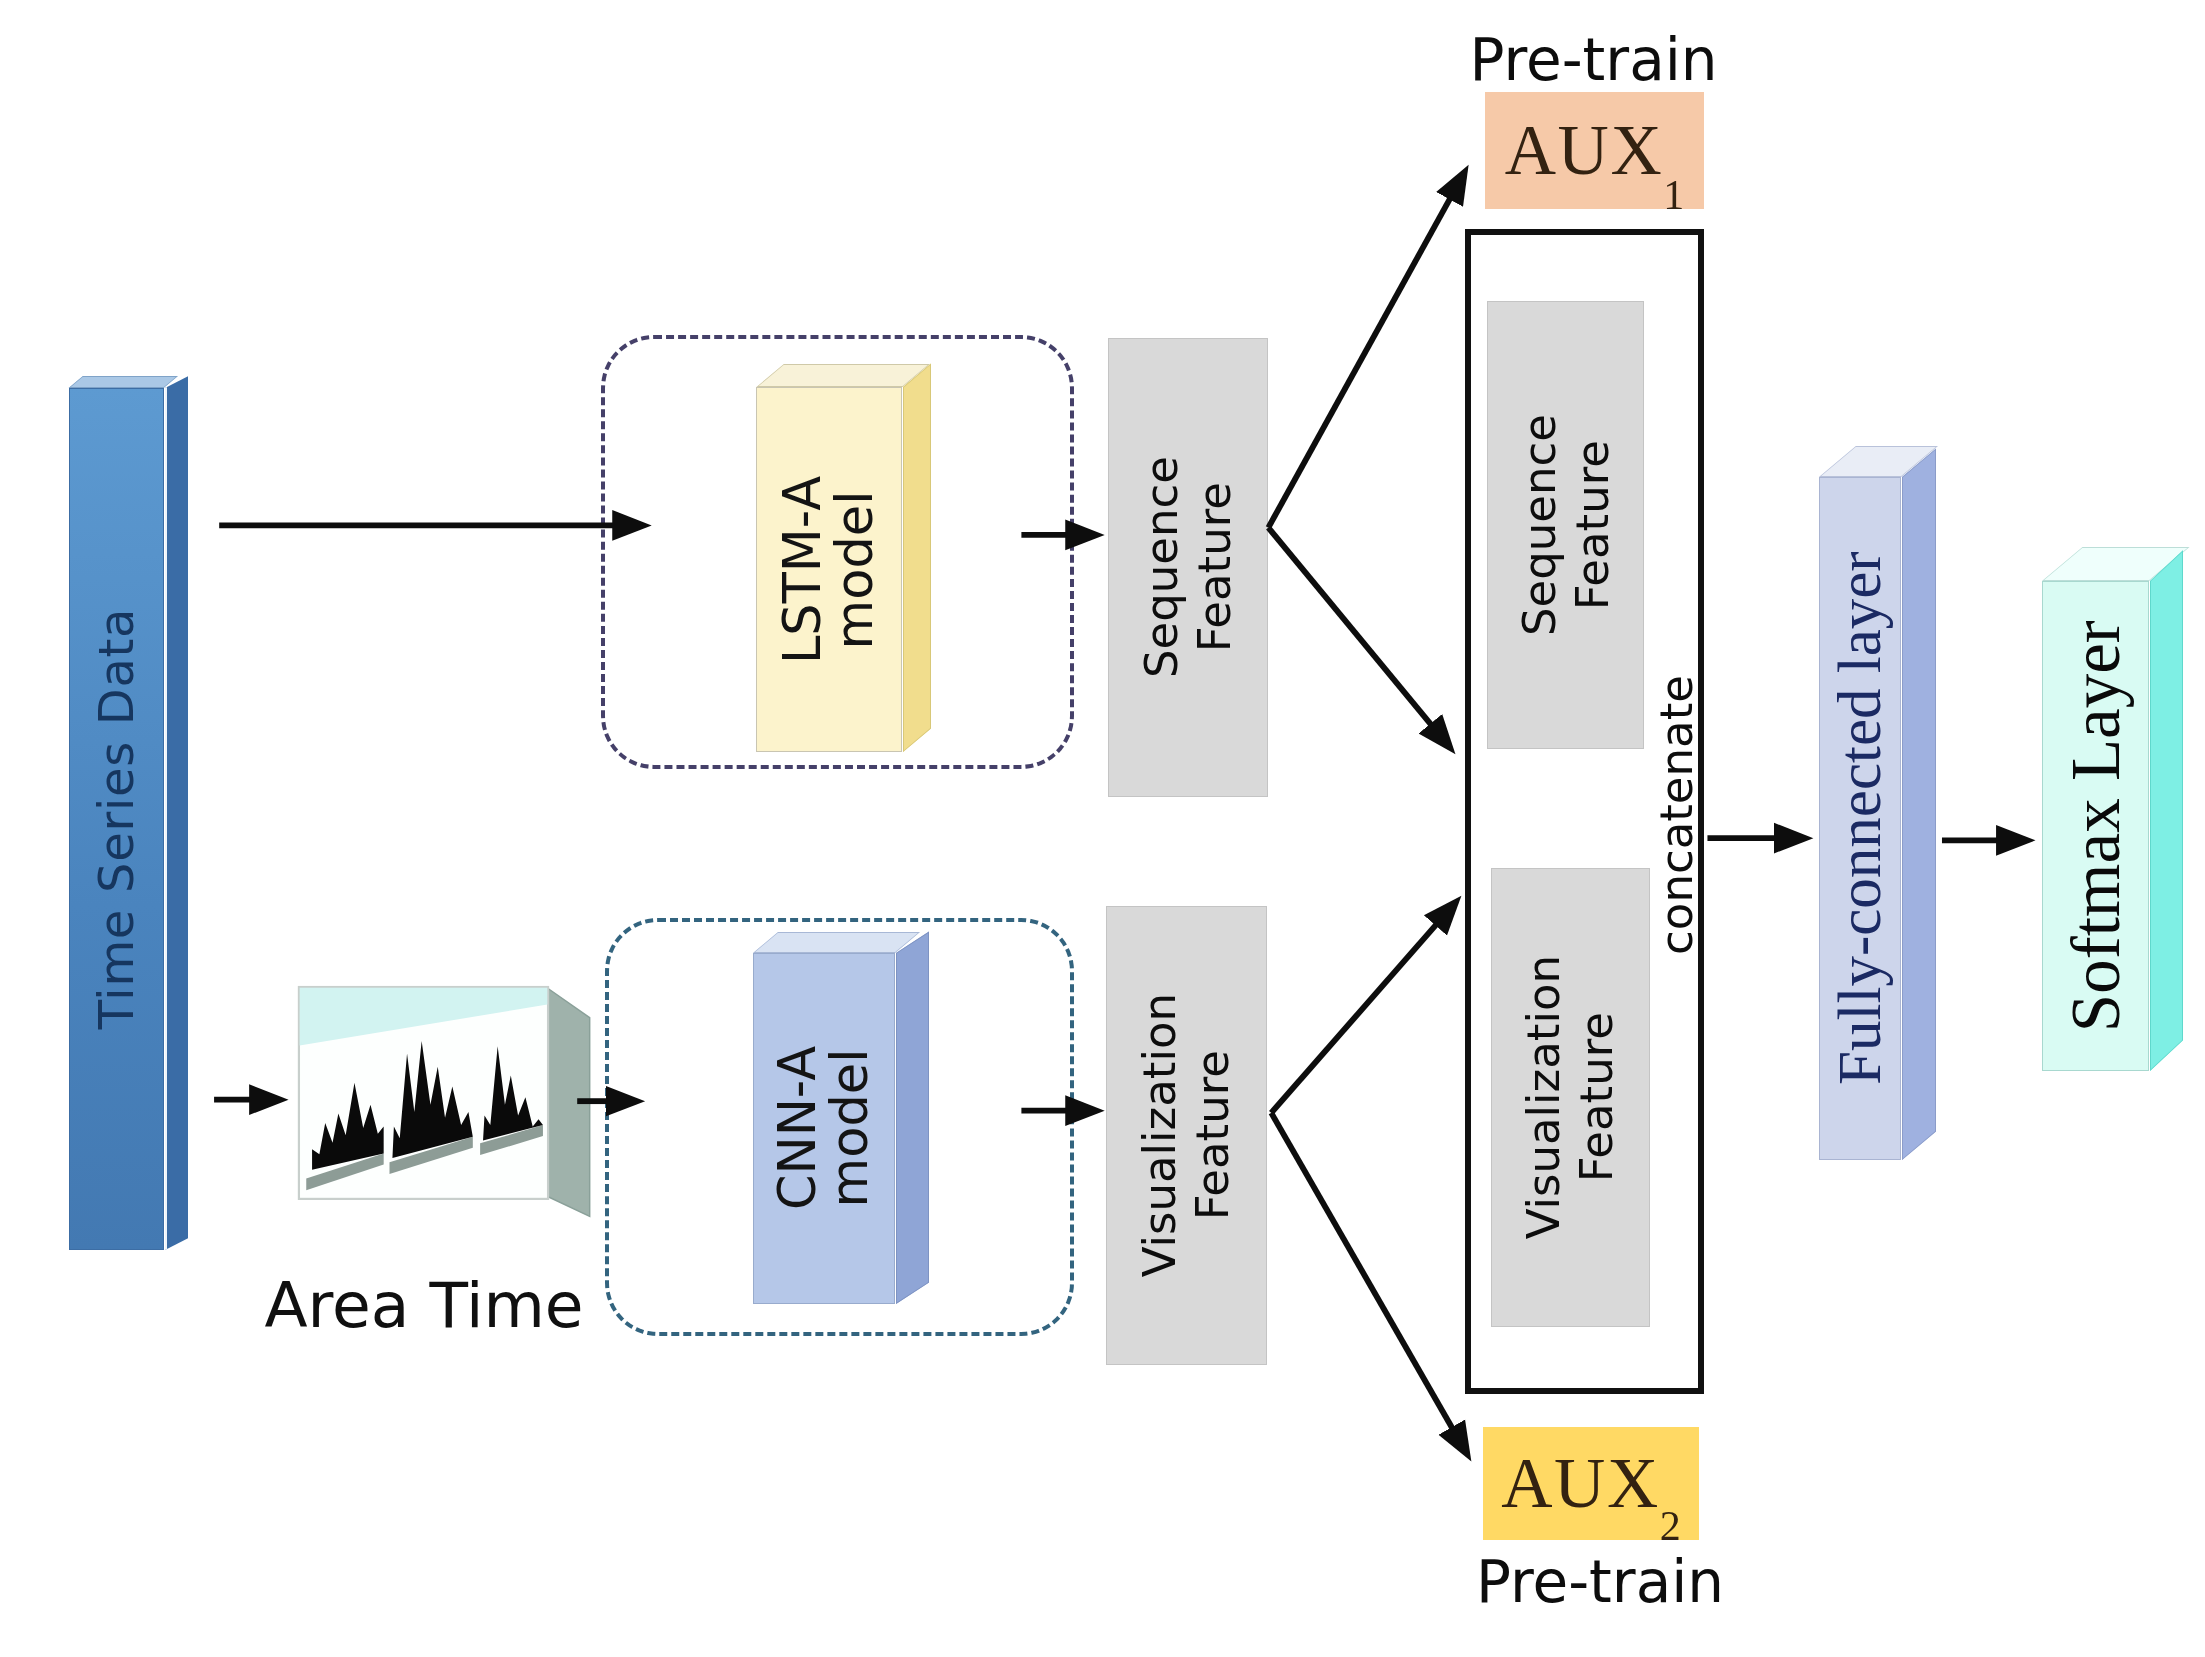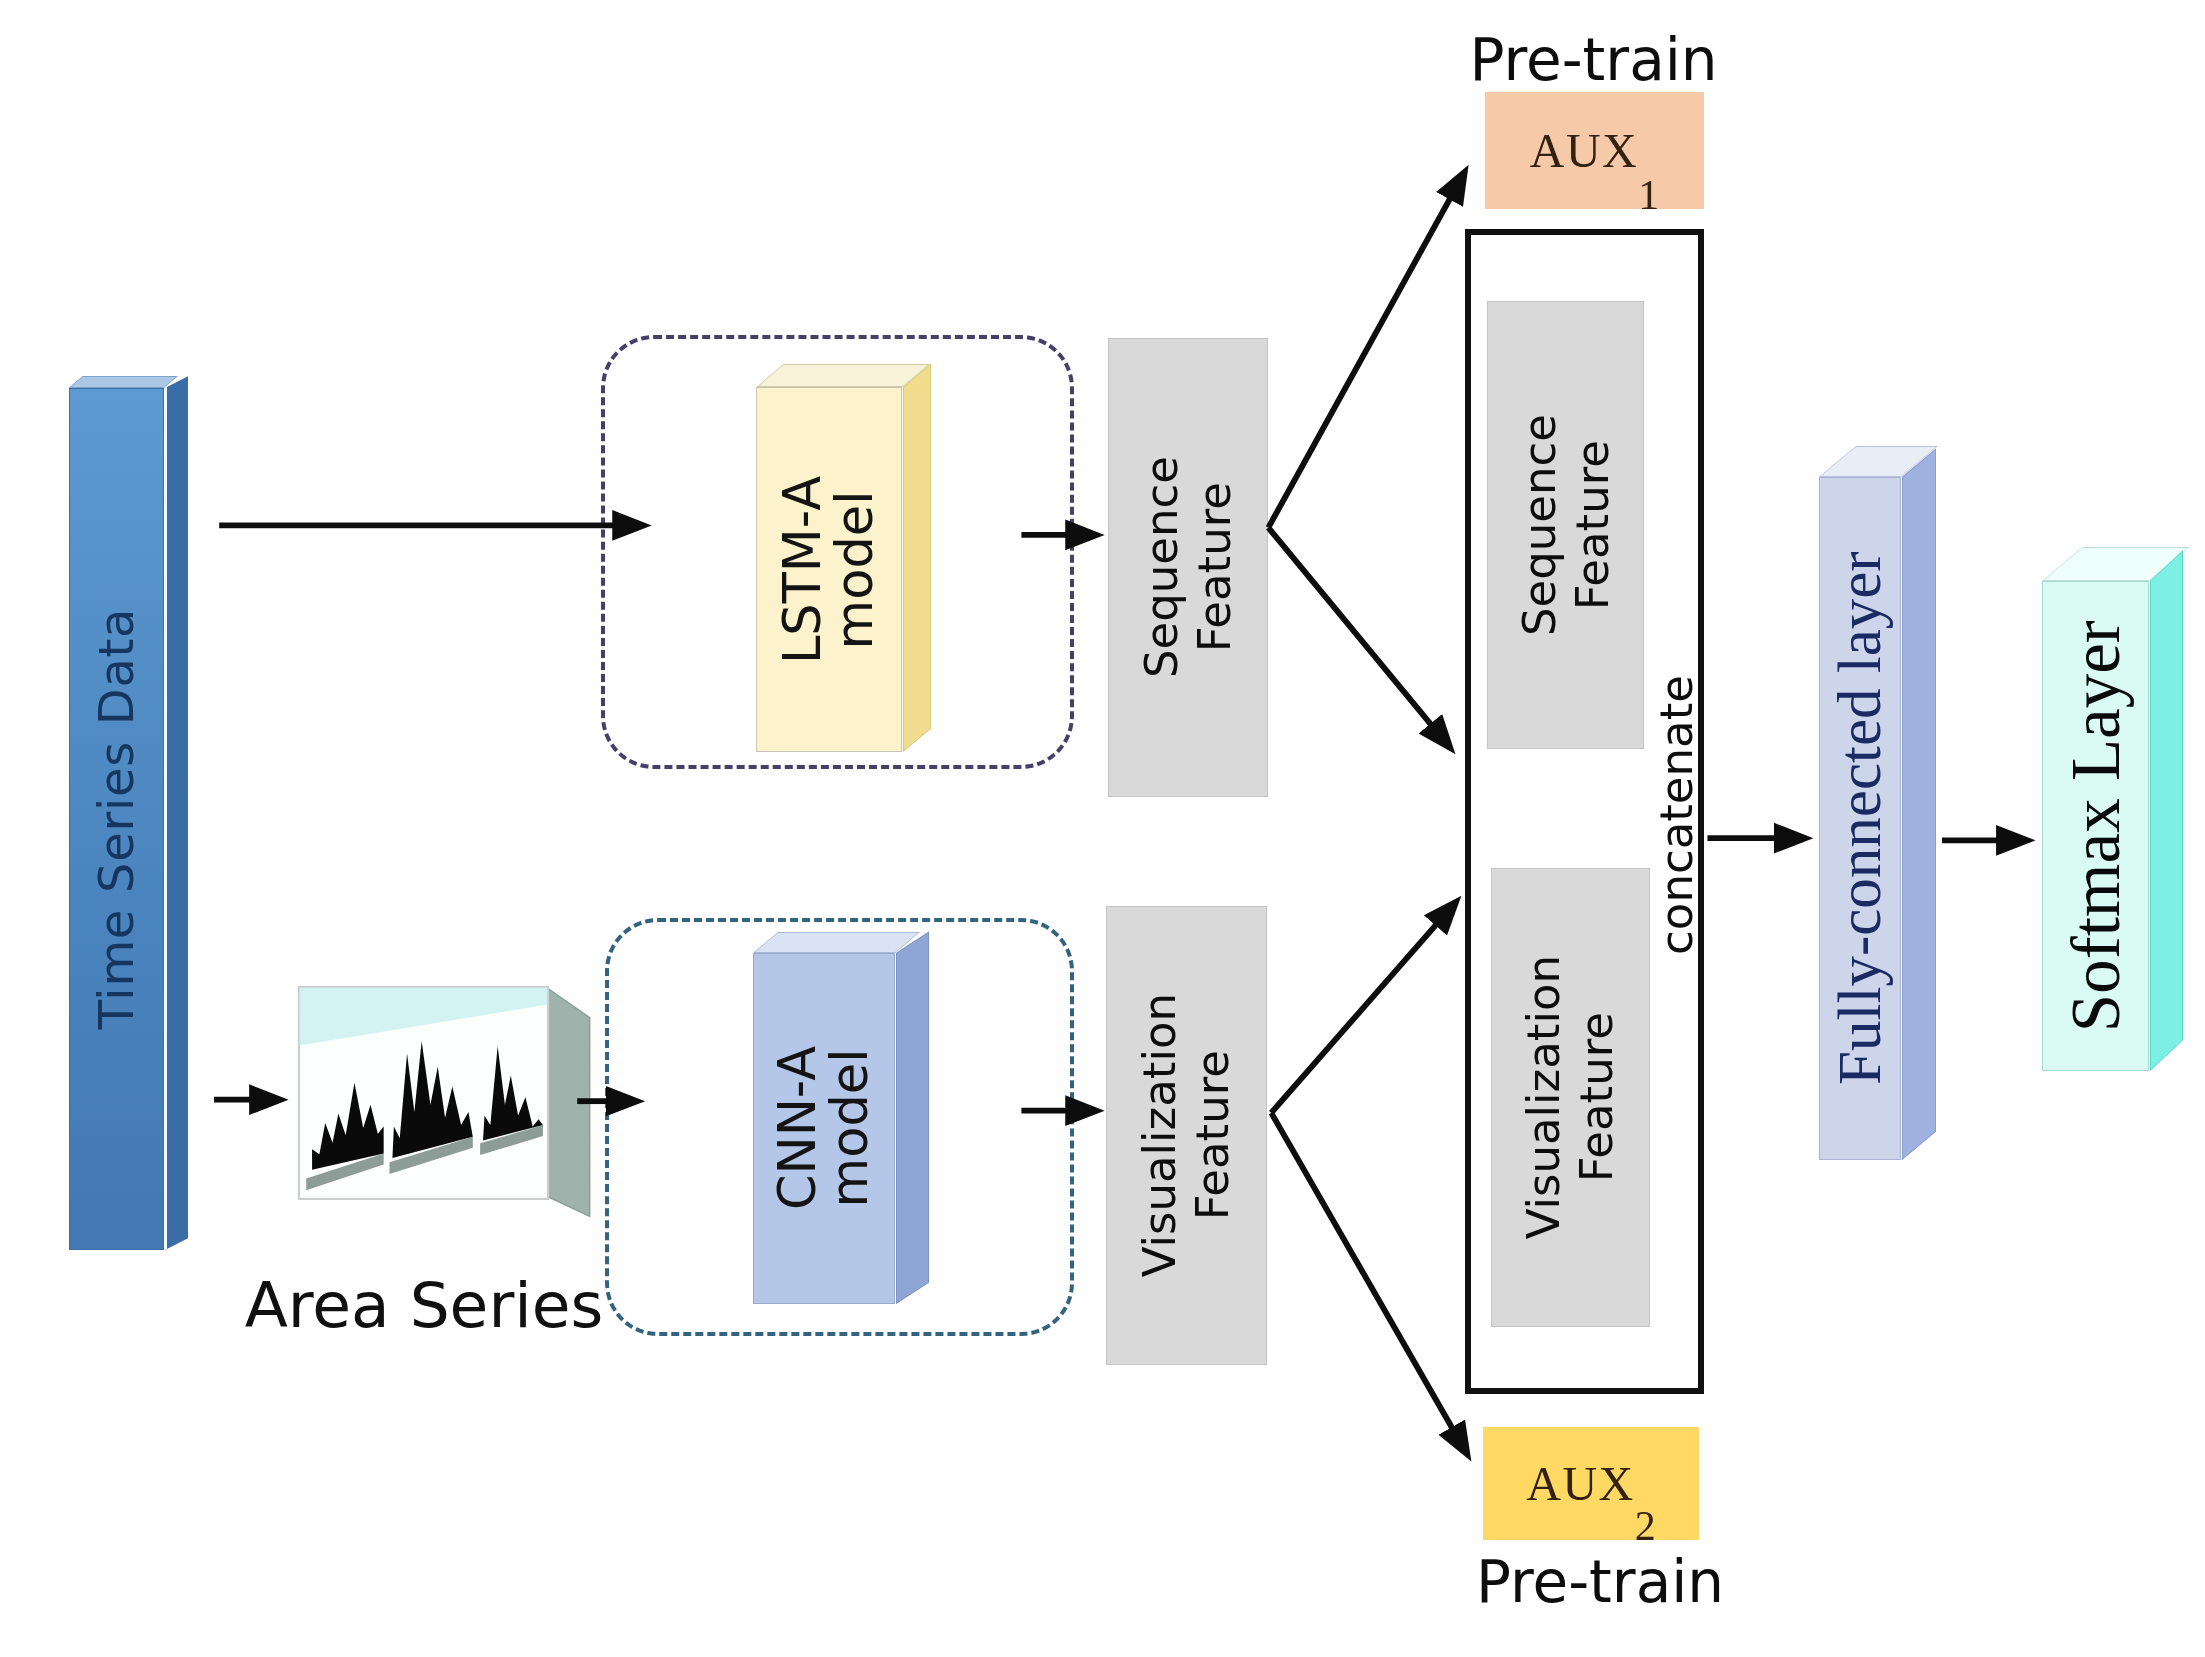--- a/index.html
+++ b/index.html
@@ -62,21 +62,21 @@
   
   .concatbox{position:absolute;box-sizing:border-box;border:6.6px solid #111111;background:#ffffff;}
   .concat-label-wrap{position:absolute;display:flex;align-items:center;justify-content:center;}
   .concat-label{font-size:45px;color:#0d0d0d;}
 
   
   .auxbox{position:absolute;display:flex;align-items:center;justify-content:center;
           font-family:"Liberation Serif","DejaVu Serif",serif;}
   .aux1{background:#f6c9a8;}
   .aux2{background:#ffd964;}
-  .aux-base{font-size:48px;color:#332211;letter-spacing:1.5px;}
+  .aux-base{font-size:71px;color:#332211;letter-spacing:1.5px;}
   .aux-sub{font-size:42px;color:#332211;align-self:flex-end;margin-bottom:-10.2px;}
 
   .pretrain{position:absolute;text-align:center;font-size:58px;color:#0d0d0d;}
 
   .big-label{position:absolute;text-align:center;font-size:63px;color:#101010;}
 
   svg.layer{position:absolute;left:0;top:0;pointer-events:none;}
 </style>
 </head>
 <body>
@@ -116,21 +116,21 @@
       <polygon points="14,300 120,266 120,281 14,316" fill="#8d9c96"></polygon>
       <polygon points="22,288 22,260 32,267 40,224 50,251 58,211 68,241 80,169 92,231 102,199 112,239 120,229 120,266" fill="#0a0a0a"></polygon>
 
       <polygon points="128,278 242,243 242,258 128,294" fill="#8d9c96"></polygon>
       <polygon points="132,272 134,229 142,245 152,129 162,209 172,112 184,199 194,147 204,217 214,174 226,227 236,209 242,243" fill="#0a0a0a"></polygon>
 
       <polygon points="252,252 338,227 338,242 252,268" fill="#8d9c96"></polygon>
       <polygon points="256,248 258,214 266,227 276,119 286,199 294,159 304,214 314,189 324,229 332,219 338,227" fill="#0a0a0a"></polygon>
     </g>
   </svg>
-  <div class="big-label" style="left:234px;top:1269px;width:380px;">Area Series</div>
+  <div class="big-label" style="left:234px;top:1269px;width:380px;">Area Time</div>
 
   <div class="dashed dash-blue" style="left:605px;top:918px;width:469px;height:418px;"></div>
 
   <div class="bar3d" style="left:753px;top:932px;width:179px;height:376px;">
     <div class="b-top cnn-top"></div>
     <div class="b-side cnn-side"></div>
     <div class="b-face cnn-face">
       <div class="vtext model-label"><span>CNN-A</span><br><span>model</span></div>
     </div>
   </div>

